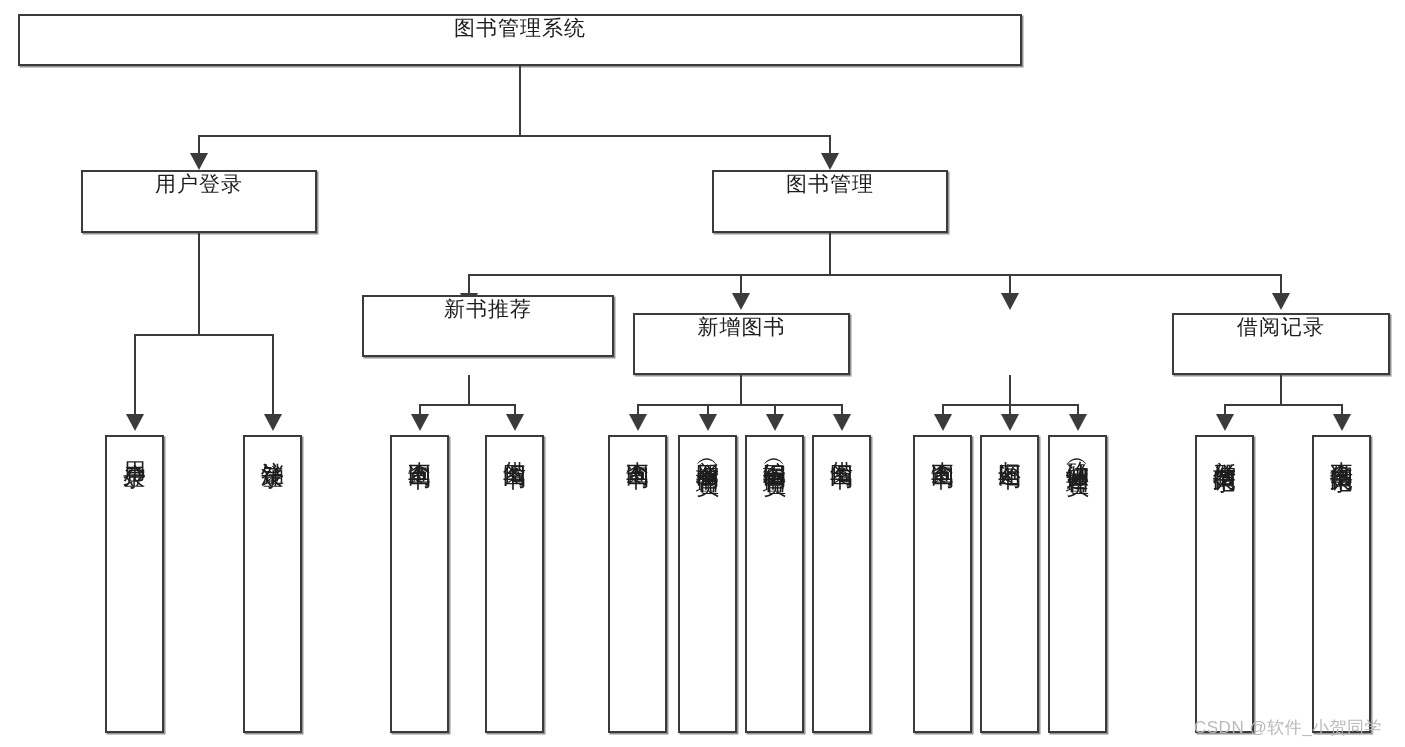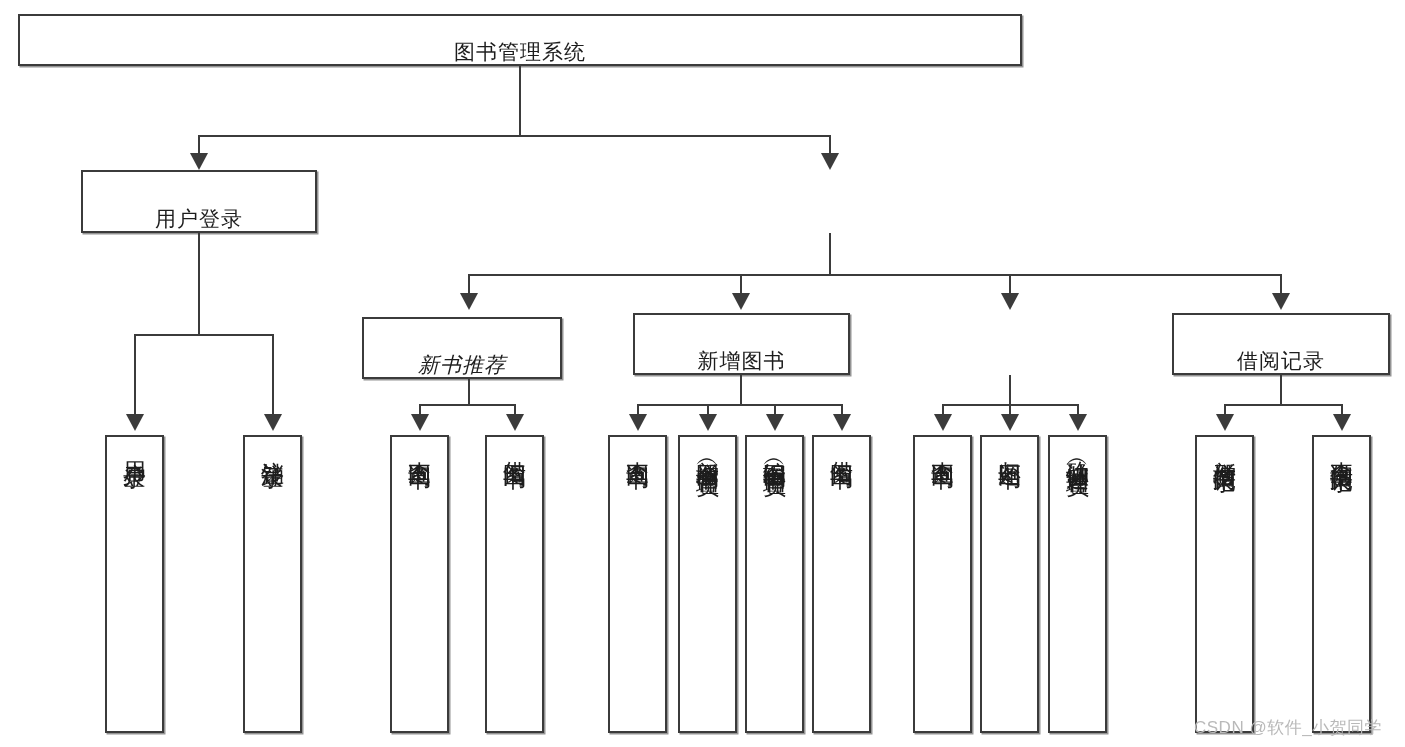--- a/index.html
+++ b/index.html
@@ -12,21 +12,21 @@
   #canvas{position:relative;width:1405px;height:747px;background:#fff;}
 
   
   .node{
     position:absolute;
     box-sizing:border-box;
     background:#ffffff;
     border:2px solid #3b3b3b;
     box-shadow:1.5px 1.5px 0 rgba(60,60,60,.55);
     display:flex;
-    align-items:flex-end;
+    align-items:flex-start;
     justify-content:center;
     color:#1d1d1d;
   }
   .node .label{
     font-size:21px;
     letter-spacing:1px;
     line-height:1.15;
     white-space:nowrap;
     text-align:center;
   }
@@ -125,22 +125,25 @@
   <div class="vline" style="left:1341px;top:404px;height:11px;"></div>
   <div class="arrow" style="left:1333px;top:414px;"></div>
 
   <div class="node" style="left:18px;top:14px;width:1004px;height:52px;">
     <span class="label">图书管理系统</span>
   </div>
 
   <div class="node" style="left:81px;top:170px;width:236px;height:63px;">
     <span class="label">用户登录</span>
   </div>
+  <div class="node" style="left:712px;top:170px;width:236px;height:63px;">
+    <span class="label">图书管理</span>
+  </div>
 
-  <div class="node" style="left:362px;top:317px;width:200px;height:62px;font-style:italic;">
+  <div class="node" style="left:362px;top:295px;width:252px;height:62px;">
     <span class="label">新书推荐</span>
   </div>
   <div class="node" style="left:633px;top:313px;width:217px;height:62px;">
     <span class="label">新增图书</span>
   </div>
   <div class="node" style="left:1172px;top:313px;width:218px;height:62px;">
     <span class="label">借阅记录</span>
   </div>
 
   <div class="node vertical" style="left:105px;top:435px;width:59px;height:298px;">

